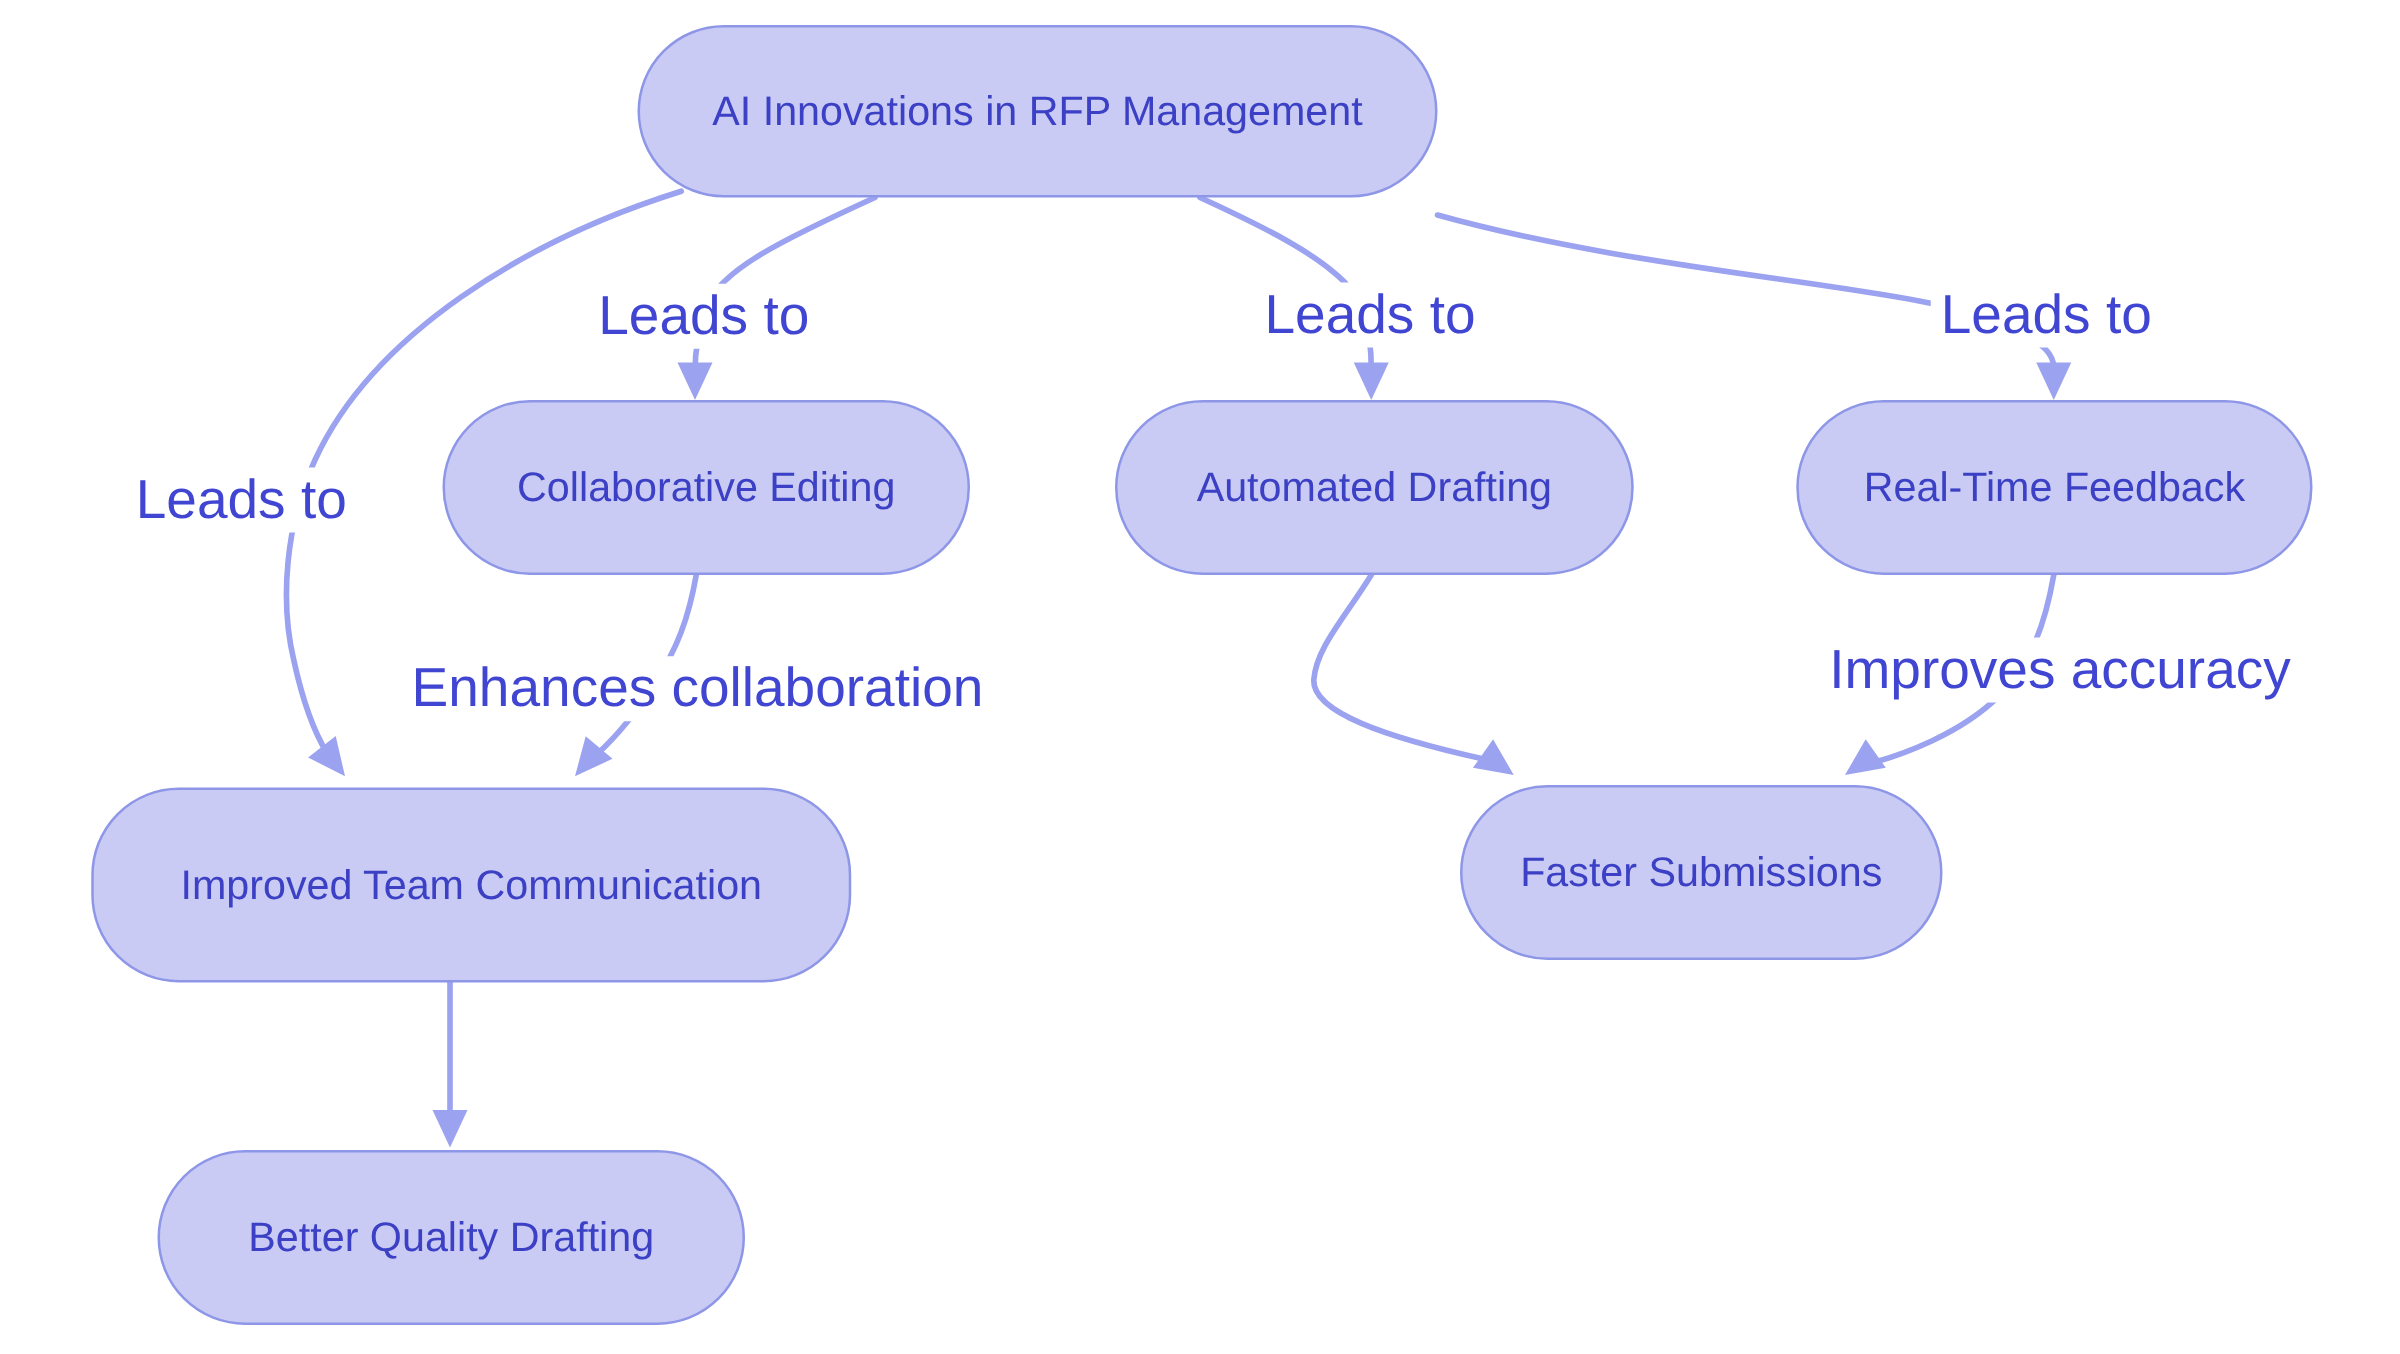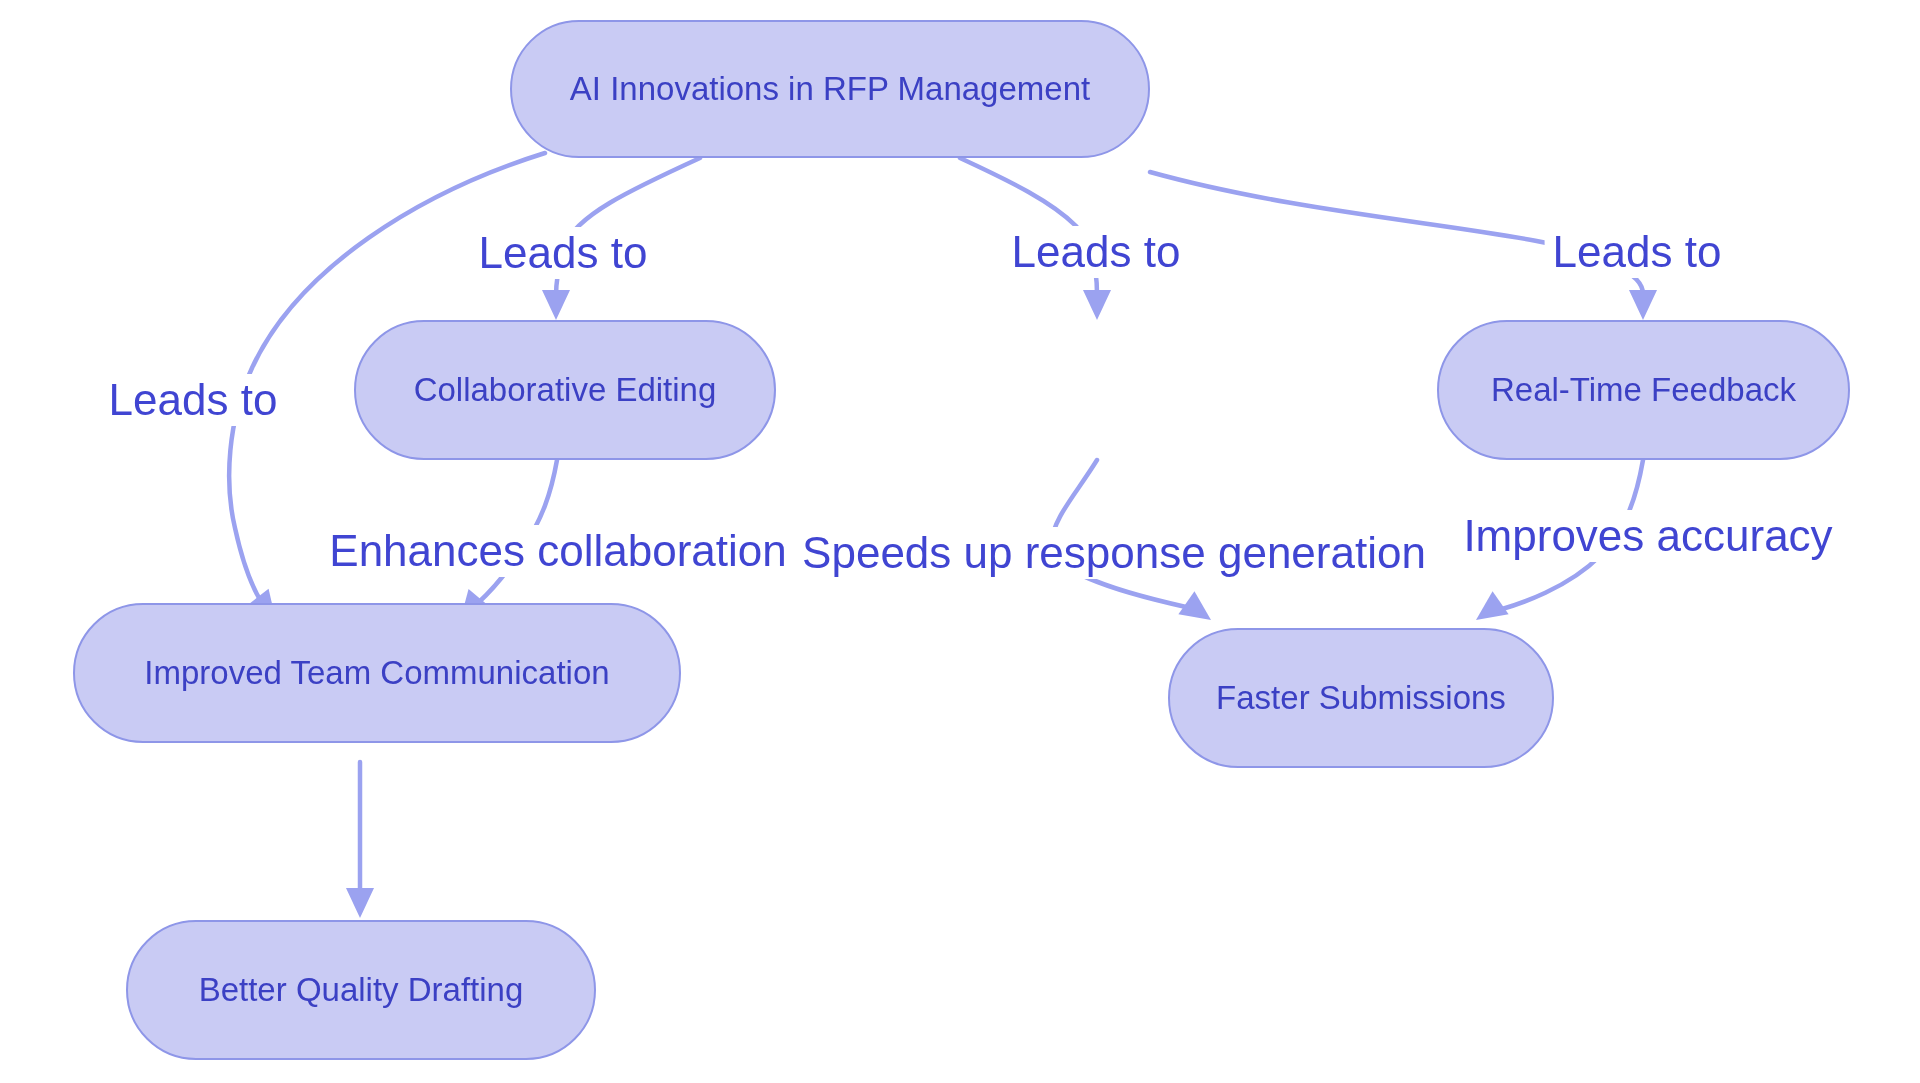--- a/index.html
+++ b/index.html
@@ -36,21 +36,21 @@
     font-size:44px;
     padding:1px 8px;
     white-space:nowrap;
     margin-top:12px;
   }
   
   .n-ai     {left:510px;  top:20px;  width:640px; height:138px; border-radius:69px;}
   .n-collab {left:354px;  top:320px; width:422px; height:140px;}
   .n-auto   {left:892px;  top:320px; width:415px; height:140px;}
   .n-rtf    {left:1437px; top:320px; width:413px; height:140px;}
-  .n-itc    {left:73px;   top:603px; width:608px; height:140px;text-align:right;}
+  .n-itc    {left:73px;   top:630px; width:608px; height:156px;text-align:right;}
   .n-faster {left:1168px; top:628px; width:386px; height:140px;}
   .n-bqr    {left:126px;  top:920px; width:470px; height:140px;}
   
   .l-0{left:193px;  top:388px;}
   .l-1{left:563px;  top:241px;}
   .l-2{left:1096px; top:240px;}
   .l-3{left:1637px; top:240px;}
   .l-4{left:558px;  top:539px;}
   .l-5{left:1114px; top:541px;}
   .l-6{left:1648px; top:524px;}
@@ -86,23 +86,23 @@
 
     <path d="M 360,762 L 360,890"></path>
     <polygon points="-30,-14 -30,14 0,0" transform="translate(360,918) rotate(90)"></polygon>
   </svg>
 
   <div class="edge-label l-0">Leads to</div>
   <div class="edge-label l-1">Leads to</div>
   <div class="edge-label l-2">Leads to</div>
   <div class="edge-label l-3">Leads to</div>
   <div class="edge-label l-4">Enhances collaboration</div>
-  <div class="edge-label l-5">Speeds up response generation</div>
   <div class="edge-label l-6">Improves accuracy</div>
 
   <div class="node n-ai">AI Innovations in RFP Management</div>
   <div class="node n-collab">Collaborative Editing</div>
+  <div class="node n-auto">Automated Drafting</div>
   <div class="node n-rtf">Real-Time Feedback</div>
   <div class="node n-itc">Improved Team Communication</div>
   <div class="node n-faster">Faster Submissions</div>
   <div class="node n-bqr">Better Quality Drafting</div>
 
 </div>
 
 </body></html>

